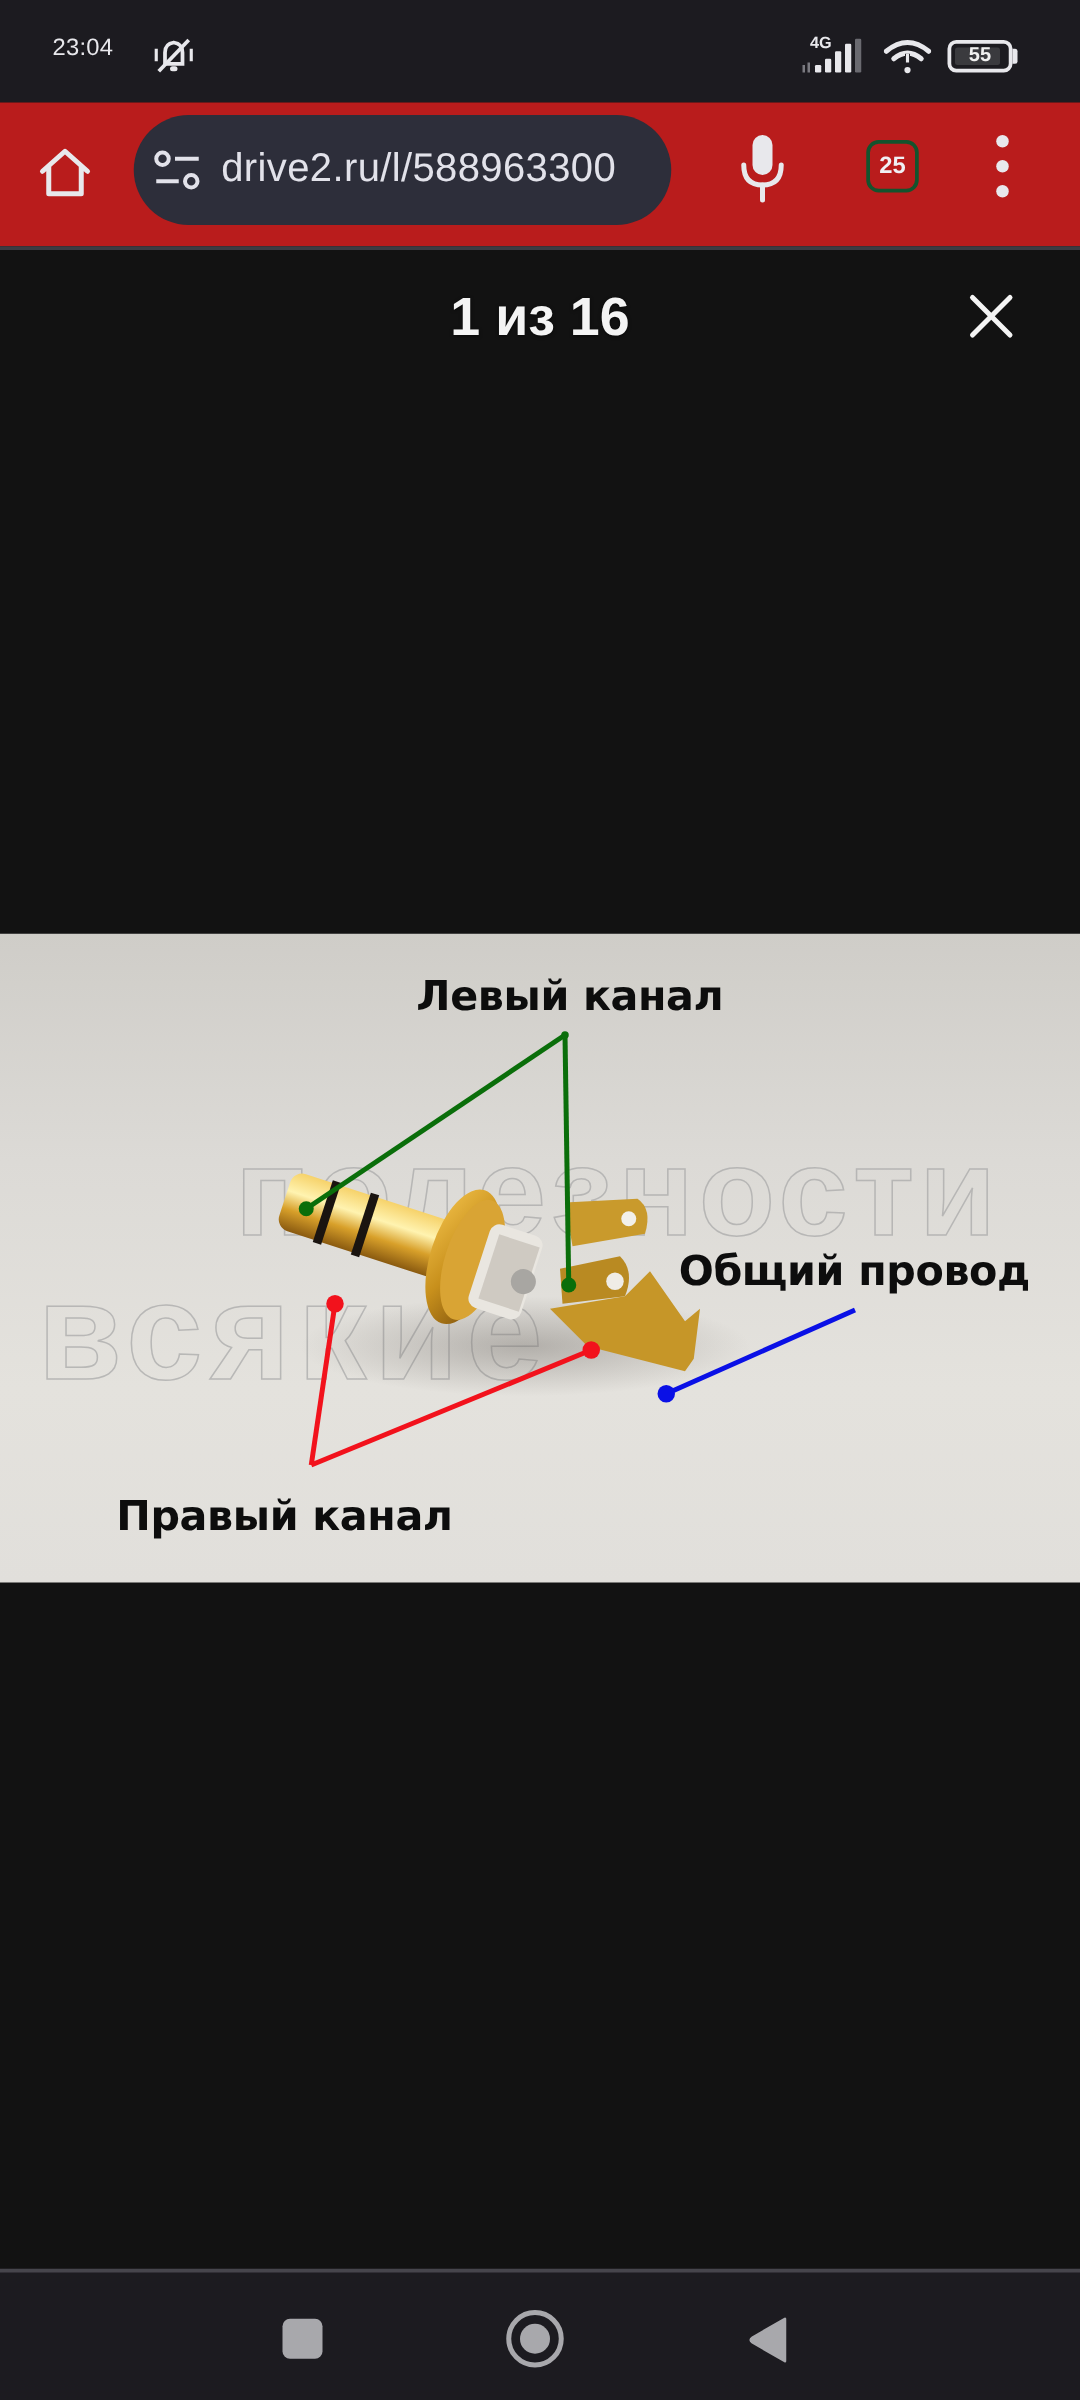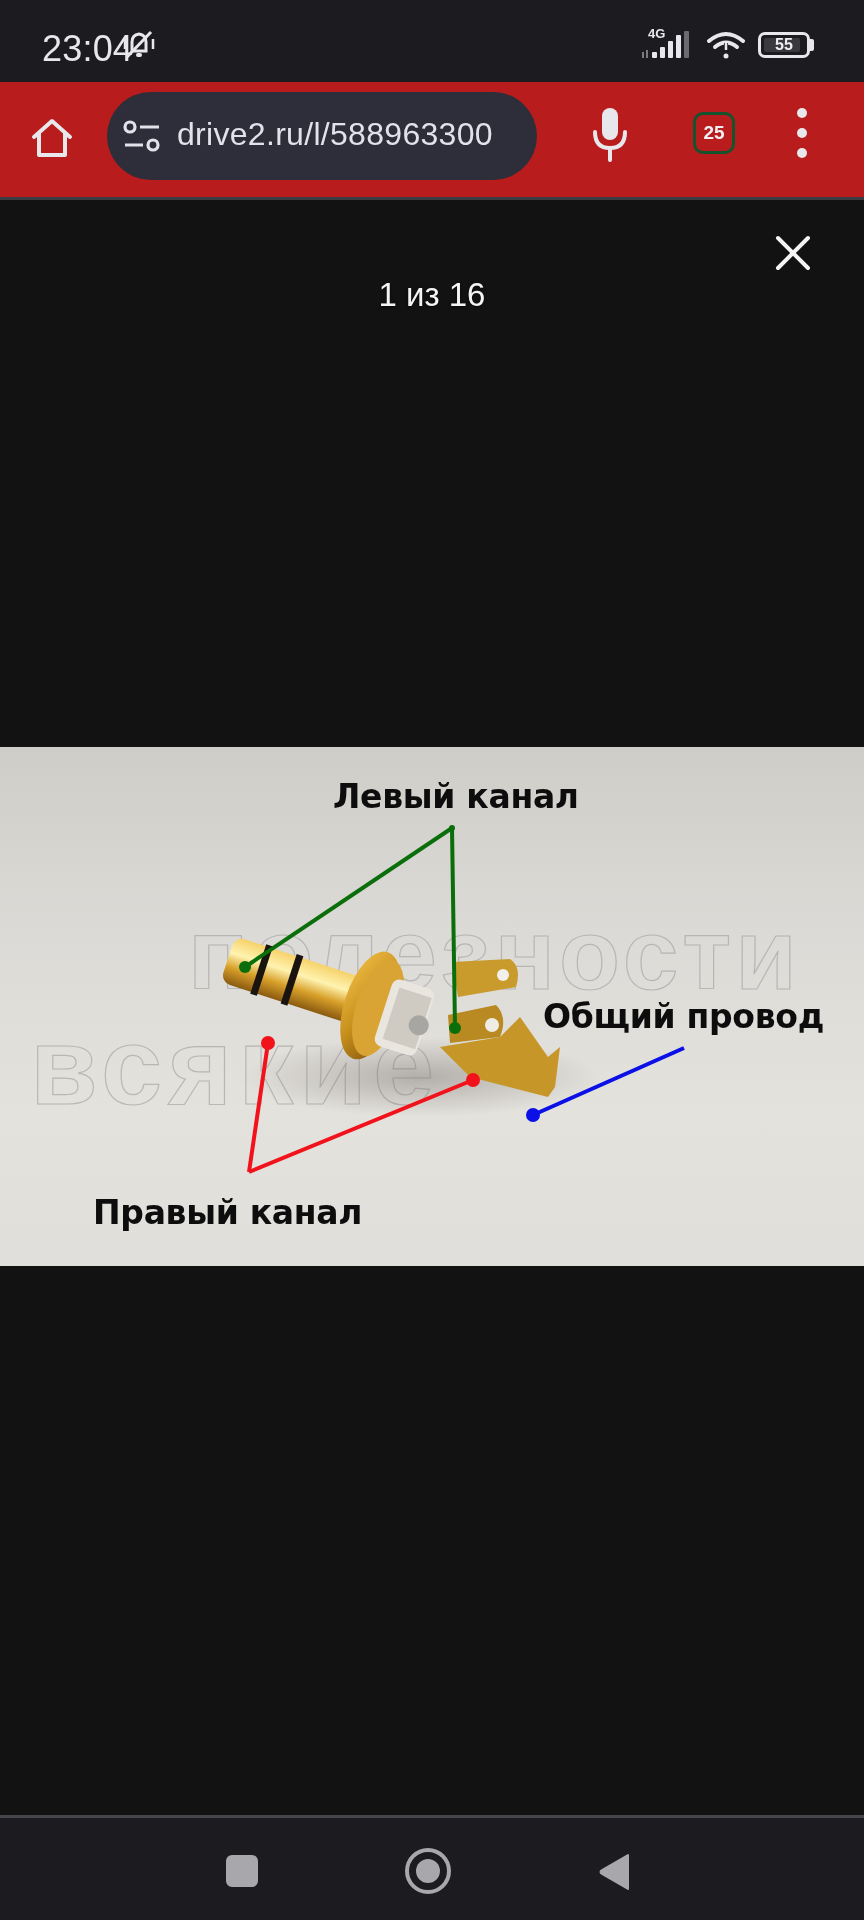--- a/index.html
+++ b/index.html
@@ -1,21 +1,21 @@
 <!DOCTYPE html>
 <html><head>
 <meta charset="utf-8">
 <style>
   * { box-sizing: border-box; margin: 0; padding: 0; }
   html, body { width: 864px; height: 1920px; overflow: hidden; background: #121212; }
   body { position: relative; font-family: "Liberation Sans", "DejaVu Sans", sans-serif; color: #fff; }
 
   
   .status-bar { position: absolute; left: 0; top: 0; width: 864px; height: 82px; background: #1c1b20; }
-  .status-time { position: absolute; left: 42px; top: 28px; font-size: 36px; color: #e8e8ec; letter-spacing: 0.2px; }
+  .status-time { position: absolute; left: 42px; top: 28px; font-size: 19px; color: #e8e8ec; letter-spacing: 0.2px; }
   .bell-icon { position: absolute; left: 122px; top: 29px; width: 34px; height: 32px; }
   .signal-wrap { position: absolute; left: 640px; top: 26px; width: 60px; height: 36px; }
   .net-label { position: absolute; left: 8px; top: 0px; font-size: 13px; color: #e8e8ec; font-weight: bold; }
   .wifi-icon { position: absolute; left: 707px; top: 30px; width: 38px; height: 30px; }
   .battery { position: absolute; left: 758px; top: 32px; width: 52px; height: 26px; border: 3px solid #e8e8ec; border-radius: 7px; }
   .battery-fill { position: absolute; left: 3px; top: 3px; width: 36px; height: 14px; background: #3a3a3e; border-radius: 2px; }
   .battery-text { position: absolute; left: 0; top: 1px; width: 46px; text-align: center; font-size: 16px; font-weight: bold; color: #f0f0f0; }
   .battery-tip { position: absolute; left: 810px; top: 39px; width: 4px; height: 12px; background: #e8e8ec; border-radius: 0 2px 2px 0; }
 
   
@@ -25,21 +25,21 @@
   .url-pill { position: absolute; left: 107px; top: 10px; width: 430px; height: 88px; background: #2d2e3a; border-radius: 44px; overflow: hidden; }
   .tune-icon { position: absolute; left: 14px; top: 28px; width: 44px; height: 32px; }
   .url-text { position: absolute; left: 70px; top: 24px; font-size: 32px; color: #e2e2ea; white-space: nowrap; width: 352px; overflow: hidden; letter-spacing: 0.3px; }
   .mic-button { position: absolute; left: 584px; top: 22px; width: 52px; height: 62px; display: flex; align-items: center; justify-content: center; }
   .tabs-button { position: absolute; left: 693px; top: 30px; width: 42px; height: 42px; border: 3px solid #14532d; border-radius: 10px; display: flex; align-items: center; justify-content: center; }
   .tabs-count { font-size: 19px; font-weight: bold; color: #f0f0f4; }
   .menu-button { position: absolute; left: 784px; top: 24px; width: 36px; height: 54px; display: flex; flex-direction: column; align-items: center; justify-content: space-between; padding: 2px 0; }
   .menu-dot { width: 10px; height: 10px; border-radius: 50%; background: #e8e8ec; }
 
   
-  .viewer-counter { position: absolute; left: 300px; top: 230px; width: 264px; text-align: center; font-size: 33px; font-weight: normal; color: #f4f4f4; text-shadow: 0 1px 3px rgba(0,0,0,0.6); margin-top: 46px; }
+  .viewer-counter { position: absolute; left: 300px; top: 230px; width: 264px; text-align: center; font-size: 43px; font-weight: bold; color: #f4f4f4; text-shadow: 0 1px 3px rgba(0,0,0,0.6); }
   .close-button { position: absolute; left: 770px; top: 230px; width: 46px; height: 46px; }
 
   
   .photo { position: absolute; left: 0; top: 747px; width: 864px; height: 519px; overflow: hidden;
     background: linear-gradient(180deg, #cfcdc8 0%, #dcdad6 35%, #e4e2dd 70%, #e1dfdb 100%); }
   .photo-svg { position: absolute; left: 0; top: 0; }
   .label { position: absolute; font-family: "DejaVu Sans", sans-serif; font-weight: bold; color: #0d0d0d; white-space: nowrap; font-size: 33px; letter-spacing: -0.3px; }
   .label-left { left: 333px; top: 30px; }
   .label-common { left: 543px; top: 250px; }
   .label-right { left: 93px; top: 446px; }

